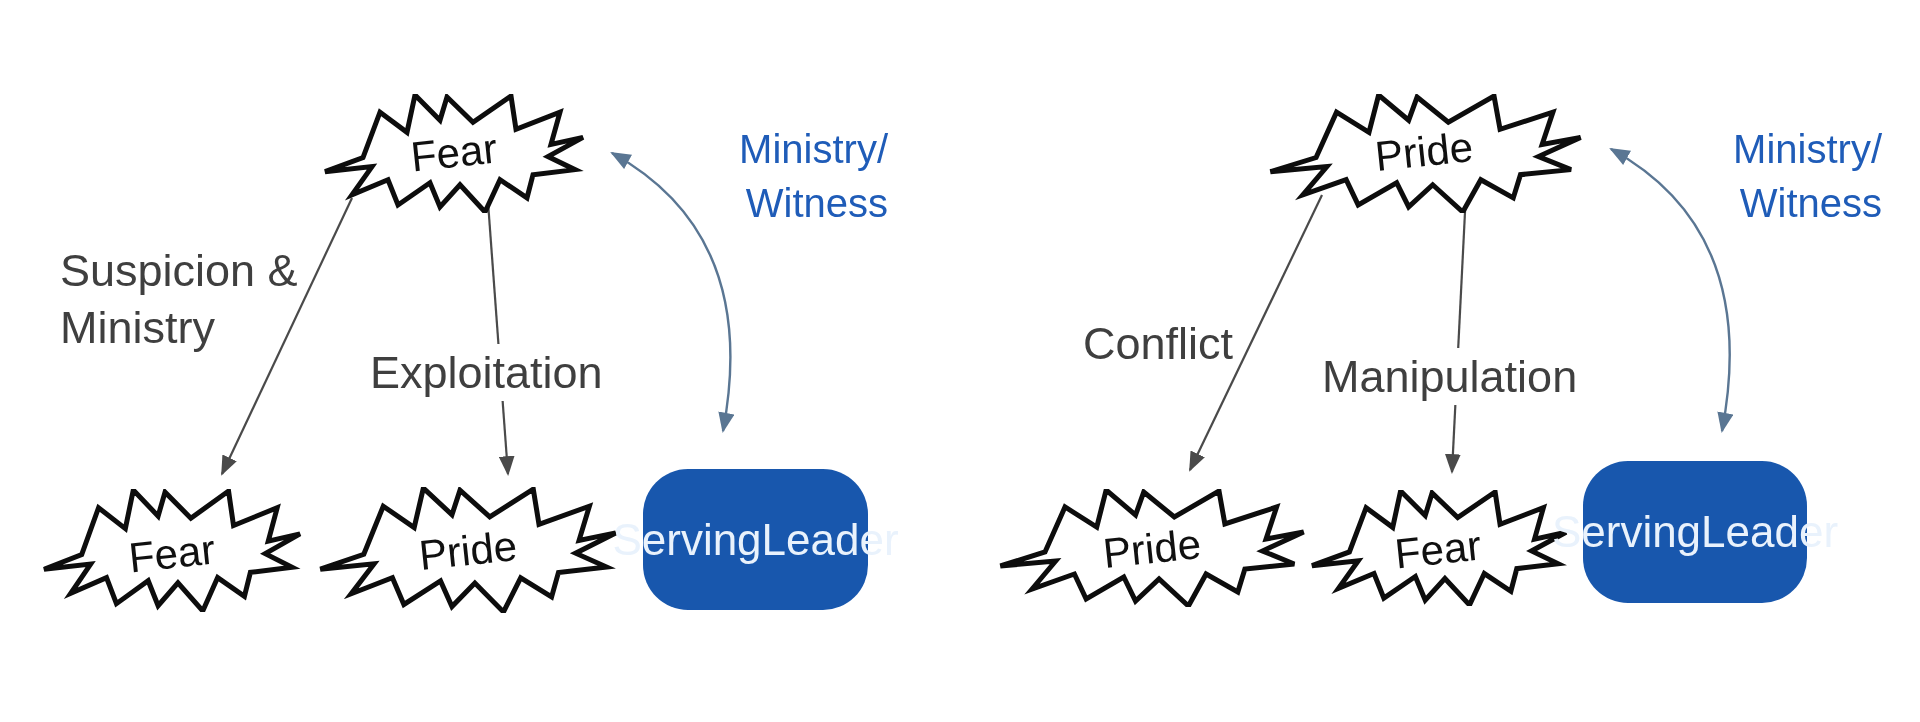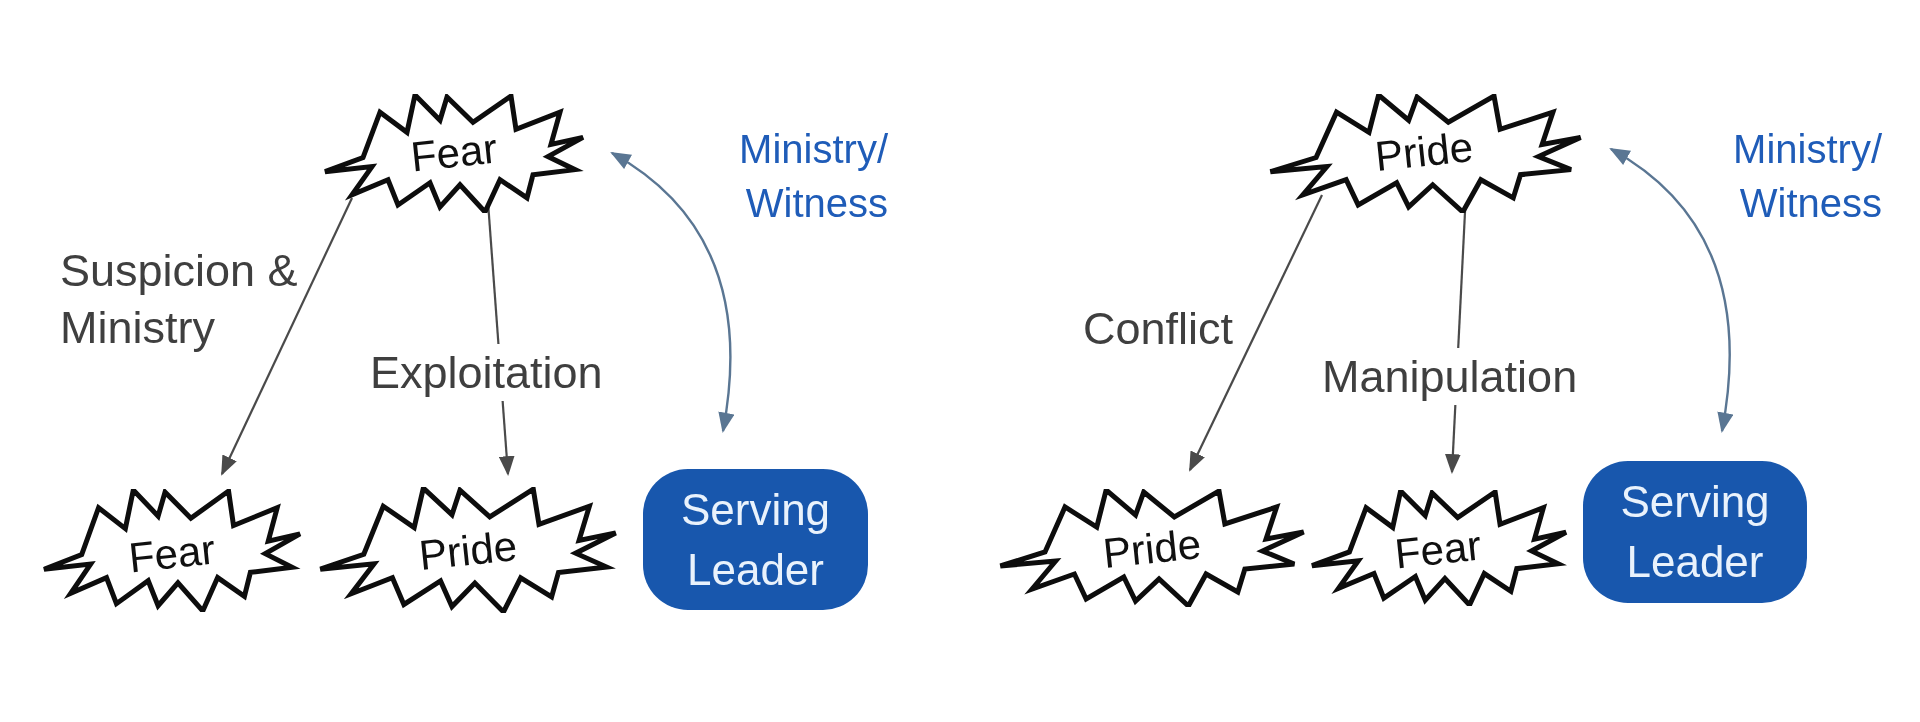--- a/index.html
+++ b/index.html
@@ -22,21 +22,21 @@
   .glabel{position:absolute;font-size:45px;color:var(--label-gray,#3f3f3f);
           line-height:1.27;white-space:nowrap;}
   .glabel.masked{background:#ffffff;padding:0 10px;}
   .ministry{position:absolute;font-size:40px;color:var(--ministry-blue,#1f5cb8);
             line-height:1.35;text-align:center;width:236px;white-space:nowrap;}
   .ministry .l2{padding-left:26px;}
   .ministry span{display:block;text-align:right;}
   .glabel span{display:block;}
   .leader{position:absolute;background:var(--box-fill,#1857ad);
           color:var(--box-text,#e9f2fc);border-radius:45px;
-          display:flex;flex-direction:column;align-items:center;justify-content:center;
+          display:flex;align-items:center;justify-content:center;
           font-size:44px;line-height:1.36;text-align:center;}
 </style>
 </head>
 <body>
 
 <div id="stage">
 
   <svg class="layer" viewBox="0 0 1920 722" xmlns="http://www.w3.org/2000/svg">
     <defs>
       <symbol id="burst" viewBox="0 0 262 118" preserveAspectRatio="none">
@@ -89,21 +89,21 @@
 
     <div class="leader" style="left:643px;top:469px;width:225px;height:141px;">
       <span>Serving</span>
       <span>Leader</span>
     </div>
   </div>
 
   <div>
     <div class="burst-text" style="left:1424px;top:152px;">Pride</div>
 
-    <div class="glabel" style="left:1083px;top:300px;">
+    <div class="glabel" style="left:1083px;top:315px;">
       <span>Conflict</span>
       <span></span>
     </div>
 
     <div class="glabel masked" style="left:1312px;top:348px;">Manipulation</div>
 
     <div class="ministry" style="left:1646px;top:122px;">
       <span class="l1">Ministry/</span>
       <span class="l2">Witness</span>
     </div>

